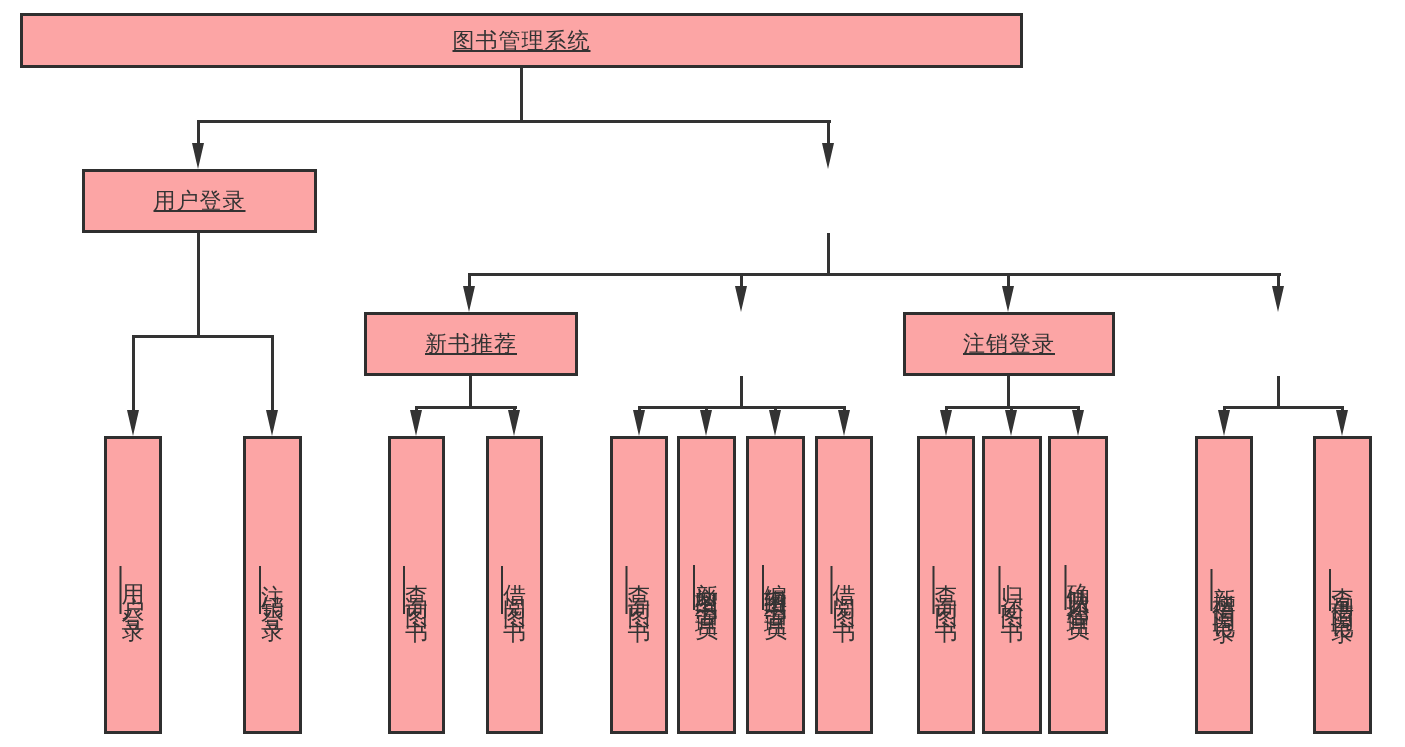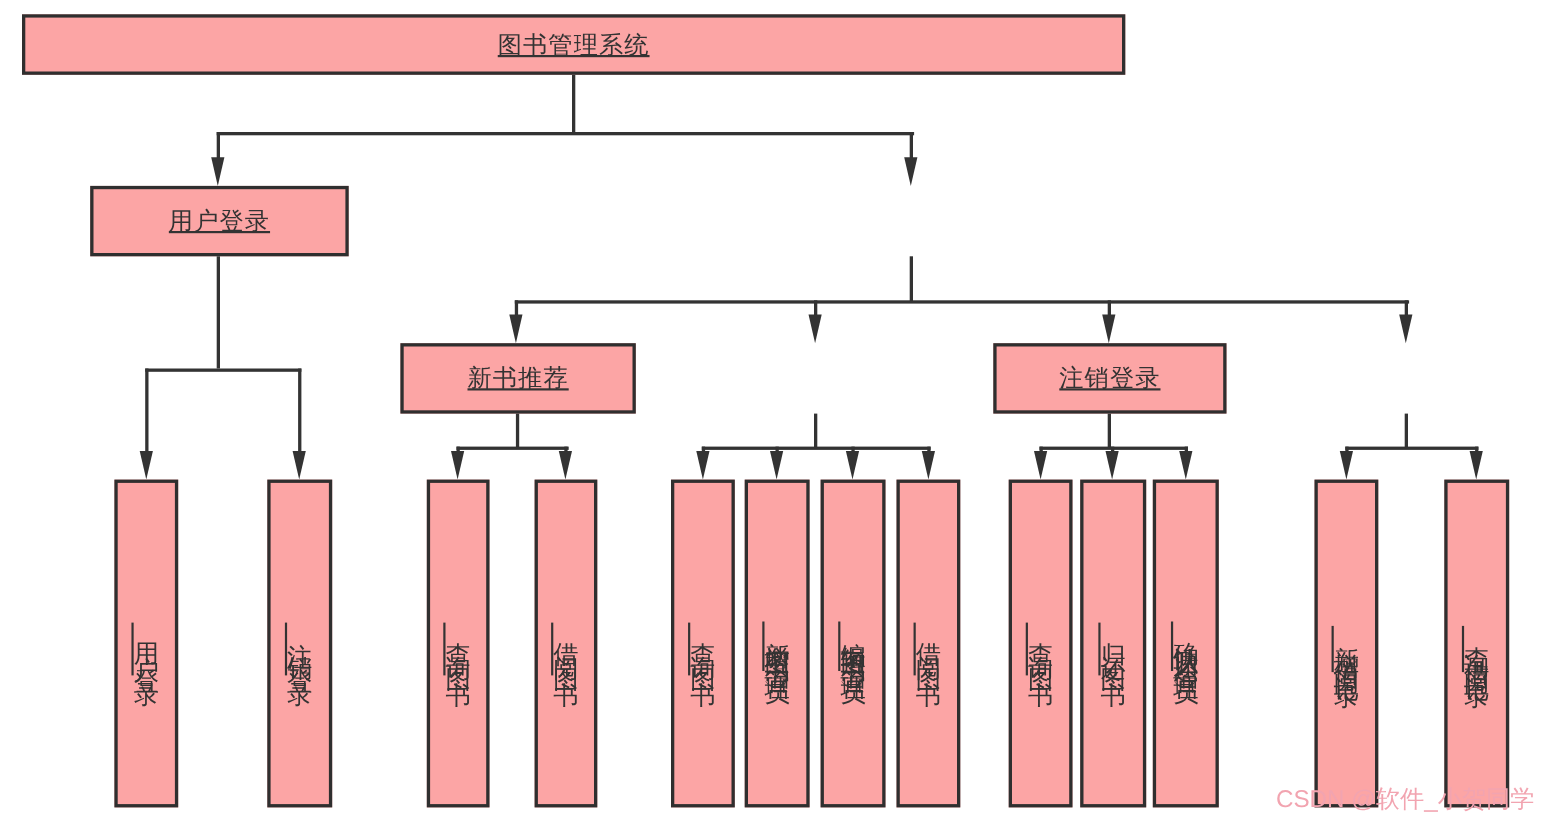--- a/index.html
+++ b/index.html
@@ -131,15 +131,14 @@
   <div class="box vbox tight" style="left:746px;top:436px;width:59px;height:298px;">编辑图书（管理员）</div>
   <div class="box vbox" style="left:815px;top:436px;width:58px;height:298px;">借阅图书</div>
 
   <div class="box vbox" style="left:917px;top:436px;width:58px;height:298px;">查询图书</div>
   <div class="box vbox" style="left:982px;top:436px;width:60px;height:298px;">归还图书</div>
   <div class="box vbox tight" style="left:1048px;top:436px;width:60px;height:298px;">确认归还（管理员）</div>
 
   <div class="box vbox mid" style="left:1195px;top:436px;width:58px;height:298px;">新增借阅记录</div>
   <div class="box vbox mid" style="left:1313px;top:436px;width:59px;height:298px;">查询借阅记录</div>
 
-  <div class="watermark">CSDN @软件_小贺同学</div>
 
 </div>
 
 </body></html>

